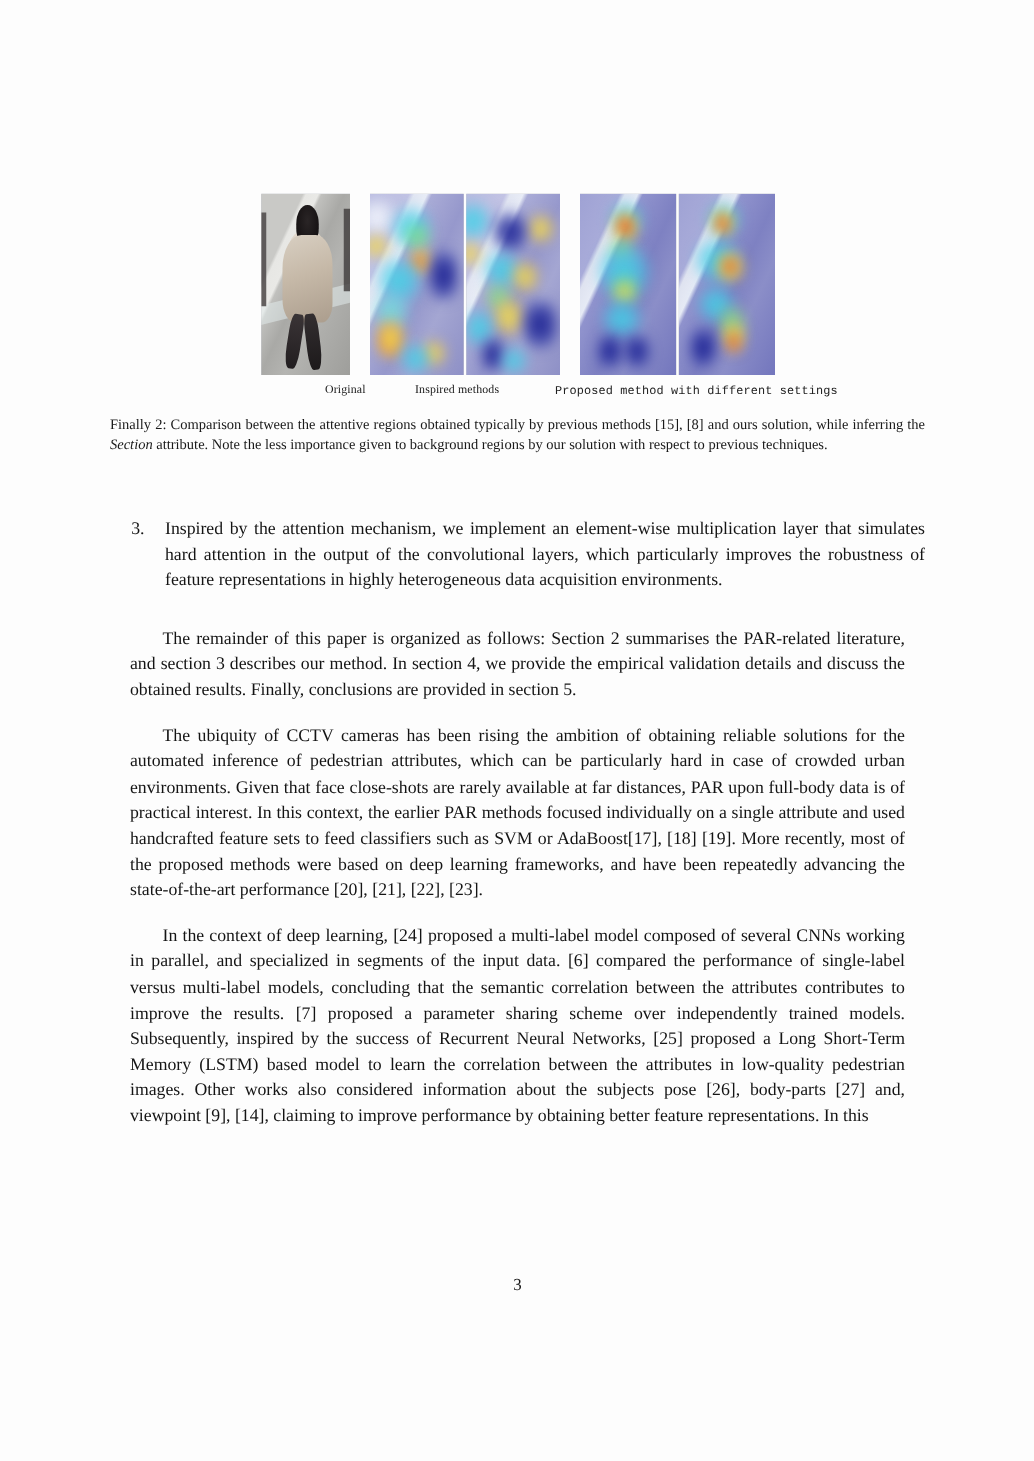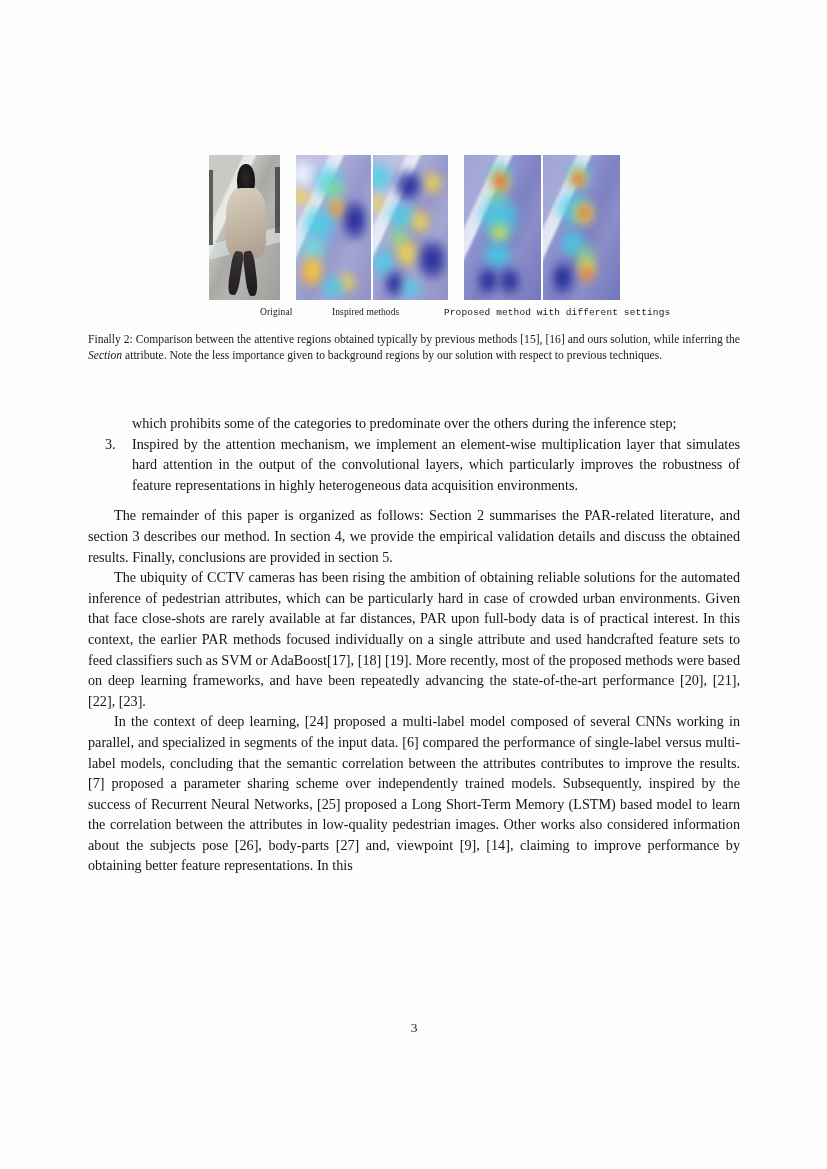--- a/index.html
+++ b/index.html
@@ -207,21 +207,21 @@
     margin-left: 44px;
     padding-left: 0;
     text-align: justify;
   }
   .list li .num {
     position: absolute;
     left: -27px;
     top: 0;
   }
   .para {
-    margin: 0;
+    margin: 16px;
     text-indent: 26px;
     text-align: justify;
   }
   .spacer-sm { height: 10px; }
 
   h2.section {
     font-size: 16.2px;
     font-weight: bold;
     margin: 22px 0 13px 0;
     letter-spacing: .2px;
@@ -327,25 +327,24 @@
 
       </div>
 
       <div class="labels-row">
         <span class="lbl-orig">Original</span>
         <span class="lbl-typ">Inspired methods</span>
         <span class="lbl-prop">Proposed method with different settings</span>
       </div>
     </div>
 
-    <div class="caption"><span>Finally 2:</span><span> Comparison between the attentive regions obtained typically by previous methods [15], [16] and ours solution, while inferring the </span><i>Section</i><span> attribute. Note the less importance given to background regions by our solution with respect to previous techniques.</span></div>
+    <div class="caption"><span>Finally 2:</span><span> Comparison between the attentive regions obtained typically by previous methods [15], [8] and ours solution, while inferring the </span><i>Section</i><span> attribute. Note the less importance given to background regions by our solution with respect to previous techniques.</span></div>
 
     <div class="body-text">
 
-      <p class="cont-para">which prohibits some of the categories to predominate over the others during the inference step;</p>
 
       <ul class="list">
         <li>
           <span class="num">3.</span><span>Inspired by the attention mechanism, we implement an element-wise multiplication layer that simulates hard attention in the output of the convolutional layers, which particularly improves the robustness of feature representations in highly heterogeneous data acquisition environments.</span>
         </li>
       </ul>
 
       <div class="spacer-sm"></div>
 
       <p class="para">The remainder of this paper is organized as follows: Section 2 summarises the PAR-related literature, and section 3 describes our method. In section 4, we provide the empirical validation details and discuss the obtained results. Finally, conclusions are provided in section 5.</p>

